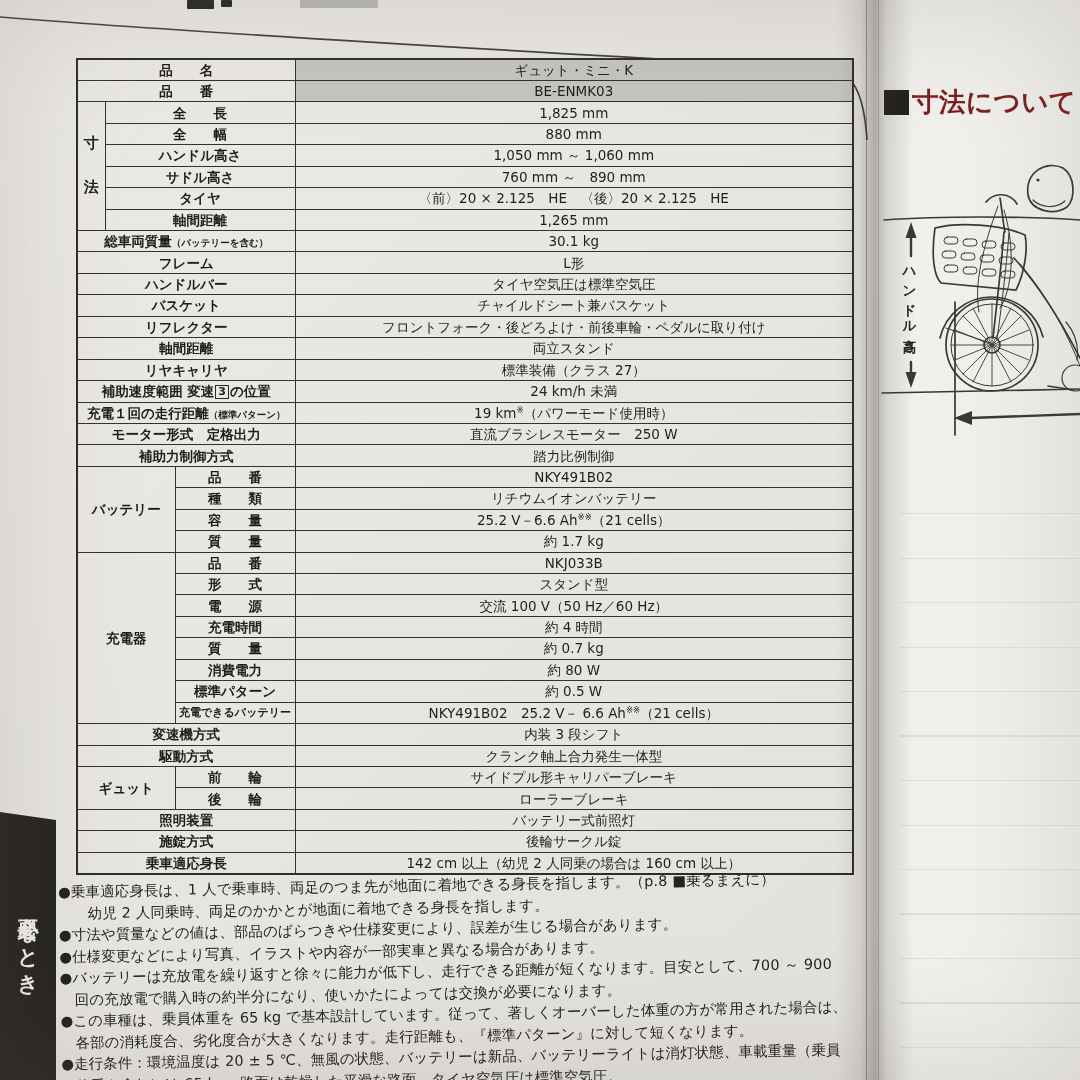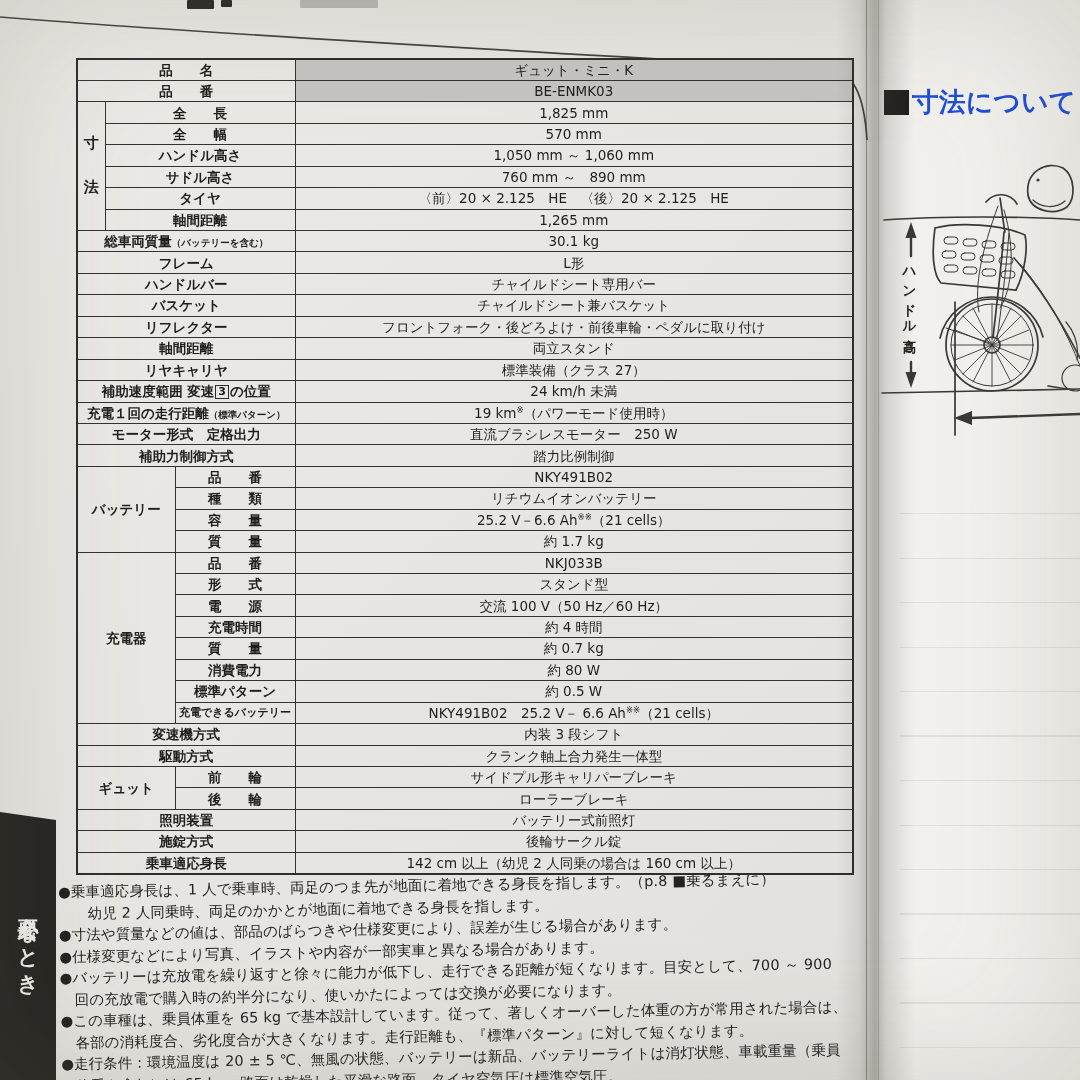--- a/index.html
+++ b/index.html
@@ -48,21 +48,21 @@
   
   .right-page{position:absolute;left:878px;top:0;width:202px;height:1080px;
     background:linear-gradient(90deg,#e9e8e4 0%,#f1f0ec 18%,#f2f1ed 100%);}
   .gutter{position:absolute;left:836px;top:0;width:78px;height:1080px;pointer-events:none;
     background:linear-gradient(90deg,rgba(60,55,48,0) 0%,rgba(60,55,48,0.10) 30%,
       rgba(50,46,40,0.30) 50%,rgba(80,74,66,0.14) 64%,rgba(60,55,48,0) 100%);}
   .gutter-line{position:absolute;top:0;width:1px;height:1080px;background:rgba(60,57,50,0.45);}
   .rp-heading{position:absolute;left:884px;top:84px;display:flex;align-items:center;
     font-weight:700;}
   .rp-heading .sq{width:25px;height:25px;background:#211f1c;margin-right:3px;flex:0 0 auto;}
-  .rp-heading .txt{font-size:26.5px;letter-spacing:0.5px;color:#1d4ed8;white-space:nowrap;}
+  .rp-heading .txt{font-size:26.5px;letter-spacing:0.5px;color:#7f1d1d;white-space:nowrap;}
   .bike-svg{position:absolute;left:878px;top:140px;width:202px;height:340px;}
   .diagram-vlabel{position:absolute;left:901px;top:259px;height:100px;
     writing-mode:vertical-rl;font-size:13.5px;font-weight:600;letter-spacing:2px;color:#26241f;}
   .rp-rules{position:absolute;left:900px;top:470px;width:180px;height:610px;pointer-events:none;
     background:repeating-linear-gradient(to bottom,rgba(0,0,0,0) 0 43px,
       rgba(120,118,105,0.14) 43px 44.5px);}
   
   .vignette{position:absolute;inset:0;pointer-events:none;
     box-shadow:inset 0 0 140px rgba(110,100,88,0.22);}
 </style>
@@ -102,21 +102,21 @@
                 <div class="vwrap">
                   <span>寸</span>
                   <span>法</span>
                 </div>
               </td>
               <td class="lbl" colspan="2">全　　長</td>
               <td class="val">1,825 mm</td>
             </tr>
             <tr>
               <td class="lbl" colspan="2">全　　幅</td>
-              <td class="val">570 mm</td>
+              <td class="val">880 mm</td>
             </tr>
             <tr>
               <td class="lbl" colspan="2">ハンドル高さ</td>
               <td class="val">1,050 mm ～ 1,060 mm</td>
             </tr>
             <tr>
               <td class="lbl" colspan="2">サドル高さ</td>
               <td class="val">760 mm ～　890 mm</td>
             </tr>
             <tr>
@@ -130,21 +130,21 @@
             <tr>
               <td class="lbl" colspan="3">総車両質量<span class="sm">（バッテリーを含む）</span></td>
               <td class="val">30.1 kg</td>
             </tr>
             <tr>
               <td class="lbl" colspan="3">フレーム</td>
               <td class="val">L形</td>
             </tr>
             <tr>
               <td class="lbl" colspan="3">ハンドルバー</td>
-              <td class="val">チャイルドシート専用バー</td>
+              <td class="val">タイヤ空気圧は標準空気圧</td>
             </tr>
             <tr>
               <td class="lbl" colspan="3">バスケット</td>
               <td class="val">チャイルドシート兼バスケット</td>
             </tr>
             <tr>
               <td class="lbl" colspan="3">リフレクター</td>
               <td class="val">フロントフォーク・後どろよけ・前後車輪・ペダルに取り付け</td>
             </tr>
             <tr>

